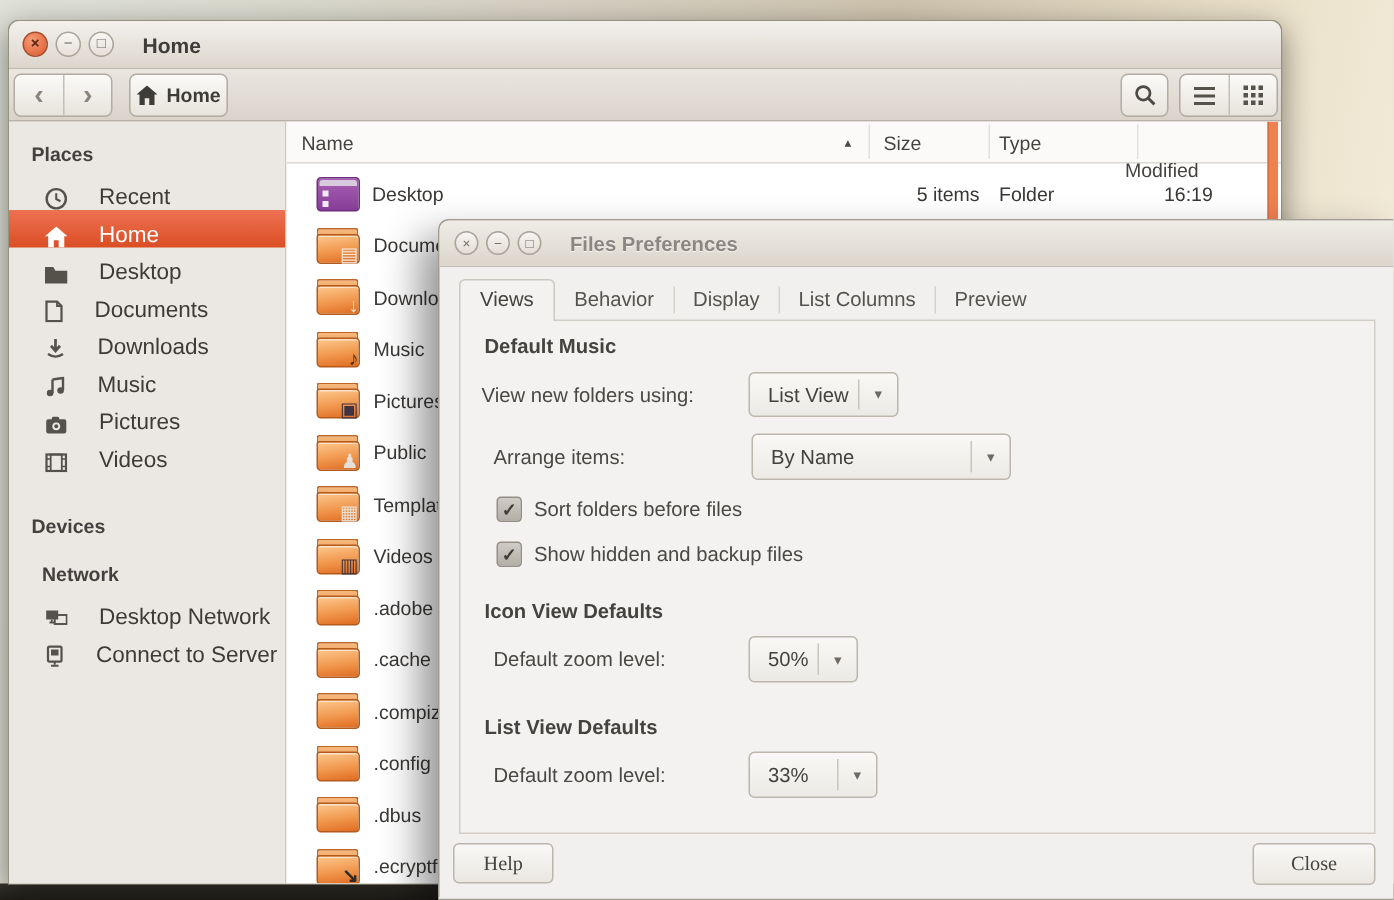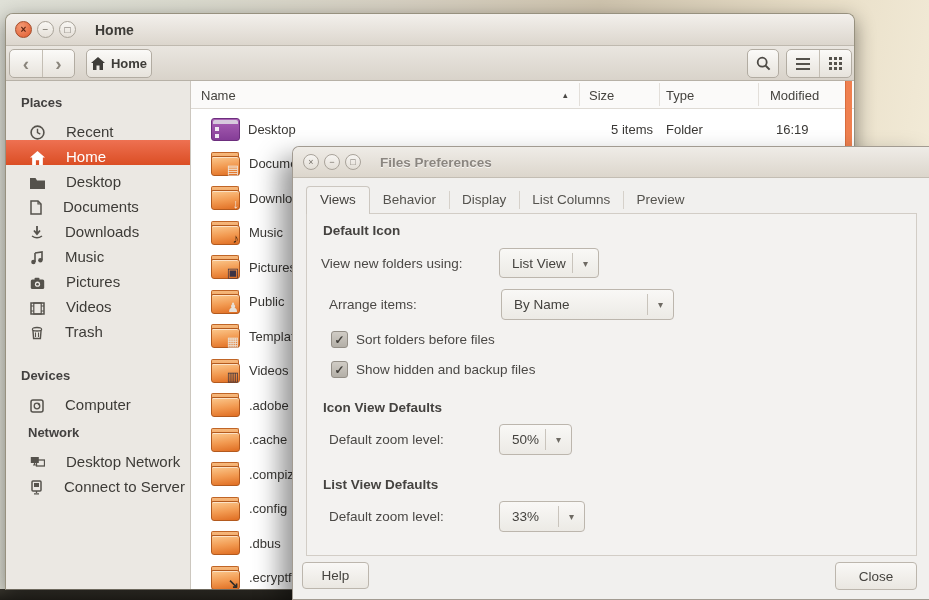--- a/index.html
+++ b/index.html
@@ -138,21 +138,21 @@
   .checkrow { position:absolute; display:flex; align-items:center; gap:8px; }
   .checkbox { width:17px; height:17px; border-radius:3px;
     background:linear-gradient(#d0ccc5,#b3afa7); border:1px solid #938e86;
     color:#403e39; font-size:12px; font-weight:bold; line-height:1;
     display:flex; align-items:center; justify-content:center; }
   .check-label { font-size:13.5px; color:#4a4845; }
 
   .dlg-btn { position:absolute; background:linear-gradient(#f9f8f6,#eae7e1);
     border:1px solid #bcb6ad; border-radius:4px; font-size:13.5px; color:#45433f;
     display:flex; align-items:center; justify-content:center;
-    font-family:Liberation Sans, sans-serif; }
+    font-family:Liberation Serif, serif; }
 </style>
 </head>
 <body>
 
 <div class="desktop-bg"></div>
 <div class="desktop-bottom"></div>
 
 <div id="main-window">
   <div class="titlebar">
     <div class="wc wc-close">×</div>
@@ -282,42 +282,22 @@
       <div class="sb-item">
         <span class="sb-icon">
             <svg width="15" height="13" viewBox="0 0 15 13">
               <rect x="1" y="1" width="13" height="11" fill="none" stroke="currentColor" stroke-width="1.5"></rect>
               <rect x="3.8" y="1" width="7.4" height="11" fill="none" stroke="currentColor" stroke-width="1.2"></rect>
               <path d="M1 4 H3.8 M1 9 H3.8 M11.2 4 H14 M11.2 9 H14" stroke="currentColor" stroke-width="1"></path>
             </svg>
           </span>
         <span>Videos</span>
       </div>
-      <div class="sb-item">
-        <span class="sb-icon">
-            <svg width="14" height="15" viewBox="0 0 14 15">
-              <path d="M2.5 4.5 Q2 2.5 7 2.5 Q12 2.5 11.5 4.5 Q12 6 7 6 Q2 6 2.5 4.5 Z" fill="none" stroke="currentColor" stroke-width="1.3"></path>
-              <path d="M3 6 L3.6 13.5 L10.4 13.5 L11 6" fill="none" stroke="currentColor" stroke-width="1.4"></path>
-              <path d="M5.5 7.5 V12 M8.5 7.5 V12" stroke="currentColor" stroke-width="1.1"></path>
-            </svg>
-          </span>
-        <span>Trash</span>
-      </div>
 
       <div class="sb-header" style="margin-top:22px;">Devices</div>
-      <div class="sb-item">
-        <span class="sb-icon">
-            <svg width="14" height="14" viewBox="0 0 14 14">
-              <rect x="1" y="1" width="12" height="12" rx="2" fill="none" stroke="currentColor" stroke-width="1.5"></rect>
-              <circle cx="7" cy="7" r="2.8" fill="none" stroke="currentColor" stroke-width="1.3"></circle>
-              <circle cx="8.6" cy="5.4" r="0.9" fill="currentColor"></circle>
-            </svg>
-          </span>
-        <span>Computer</span>
-      </div>
 
       <div class="sb-header" style="margin-top:6px;padding-left:22px;">Network</div>
       <div class="sb-item">
         <span class="sb-icon">
             <svg width="15" height="14" viewBox="0 0 15 14">
               <rect x="0.8" y="1" width="8" height="6" fill="currentColor"></rect>
               <rect x="6.5" y="4" width="8" height="6" fill="none" stroke="currentColor" stroke-width="1.3"></rect>
               <path d="M3 9 H6 M4.5 7 V9" stroke="currentColor" stroke-width="1.2"></path>
             </svg>
           </span>
@@ -337,21 +317,21 @@
 
     <div class="filearea">
       <div class="list-header">
         <div class="hdr-cell" style="left:10px;">Name</div>
         <div class="sort-arrow">▴</div>
         <div class="hdr-sep" style="left:388px;"></div>
         <div class="hdr-cell" style="left:398px;">Size</div>
         <div class="hdr-sep" style="left:468px;"></div>
         <div class="hdr-cell" style="left:475px;">Type</div>
         <div class="hdr-sep" style="left:567px;"></div>
-        <div class="hdr-cell" style="left:579px;">Modified</div>
+        <div class="hdr-cell" style="left:559px;margin-top:18px;">Modified</div>
       </div>
 
       <div class="rows">
         <div class="row">
           <div class="fi-desktop"></div>
           <span class="row-name">Desktop</span>
           <span class="cell-size">5 items</span>
           <span class="cell-type">Folder</span>
           <span class="cell-mod">16:19</span>
         </div>
@@ -471,21 +451,21 @@
   <div class="tabbar">
     <div class="tab active">Views</div>
     <div class="tab inactive">Behavior</div>
     <div class="tab inactive">Display</div>
     <div class="tab inactive">List Columns</div>
     <div class="tab inactive">Preview</div>
   </div>
 
   <div class="tab-frame"></div>
 
-  <div class="sec-title" style="left:30px; top:76px;">Default Icon</div>
+  <div class="sec-title" style="left:30px; top:76px;">Default Music</div>
 
   <div class="fld-label" style="left:28px; top:109px;">View new folders using:</div>
   <div class="dropdown" style="left:206px; top:101px; width:100px; height:30px;">
     <span class="dd-label">List View</span>
     <span class="dd-sep"></span>
     <span class="dd-arrow">▾</span>
   </div>
 
   <div class="fld-label" style="left:36px; top:150px;">Arrange items:</div>
   <div class="dropdown" style="left:208px; top:142px; width:173px; height:31px;">

